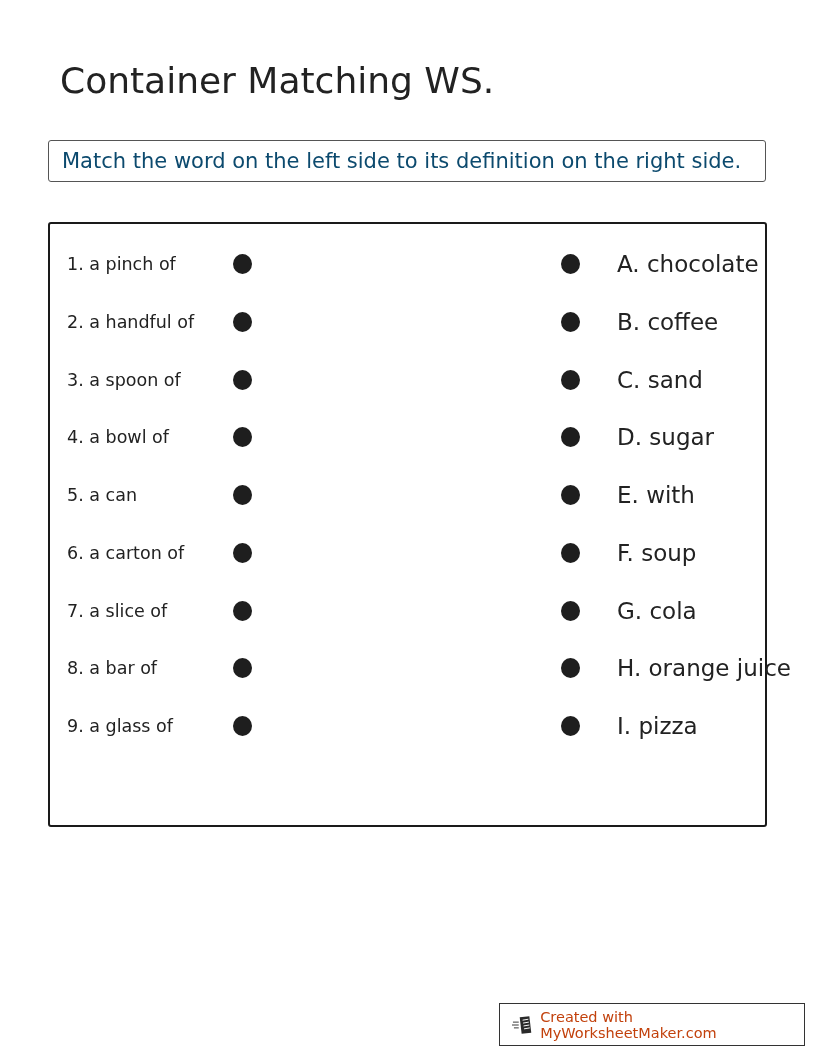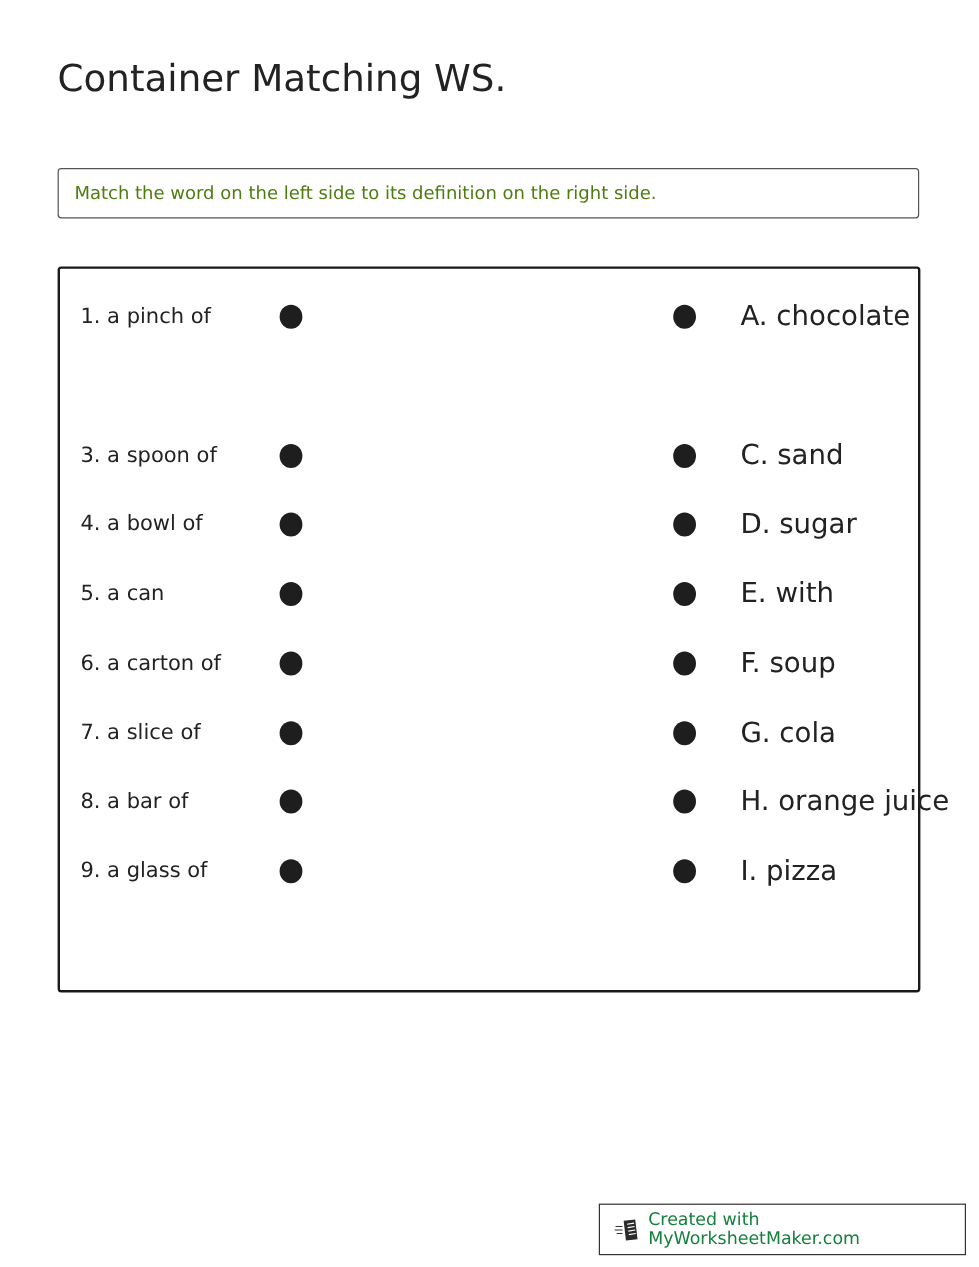--- a/index.html
+++ b/index.html
@@ -1,41 +1,47 @@
 <!DOCTYPE html>
 <html><head>
 <meta charset="utf-8">
 <style>
   html, body { margin: 0; padding: 0; background: #ffffff; }
   body { width: 816px; height: 1056px; position: relative; font-family: "DejaVu Sans", sans-serif; color: #1f1f1f; overflow: hidden; }
-  .title { position: absolute; left: 48px; top: 48px; font-size: 31px; font-weight: normal; letter-spacing: 0px; color: #222; margin: 0; }
-  .instructions { position: absolute; left: 48px; top: 140px; width: 718px; height: 42px; box-sizing: border-box; border: 1.5px solid #555; border-radius: 3px; padding: 0 0 0 13px; line-height: 40px; font-size: 15px; color: #4d7c0f; }
+  .title { position: absolute; left: 48px; top: 48px; font-size: 36px; font-weight: normal; letter-spacing: 0px; color: #222; margin: 12px; }
+  .instructions { position: absolute; left: 48px; top: 140px; width: 718px; height: 42px; box-sizing: border-box; border: 1.5px solid #555; border-radius: 3px; padding: 0 0 0 13px; line-height: 40px; font-size: 21px; color: #0c4a6e; }
   .panel { position: absolute; left: 48px; top: 222px; width: 719px; height: 605px; box-sizing: border-box; border: 2px solid #1a1a1a; border-radius: 3px; }
   .row { position: absolute; left: 0; width: 100%; height: 30px; }
   .left-label { position: absolute; left: 17px; top: 0; line-height: 30px; font-size: 17.5px; color: #222; white-space: nowrap; }
   .dot { position: absolute; top: 5px; width: 19px; height: 20px; border-radius: 50%; background: #1e1e1e; cursor: pointer; }
   .dot.left { left: 183px; }
   .dot.right { left: 511px; }
   .right-label { position: absolute; left: 567px; top: 0; line-height: 30px; font-size: 23px; color: #222; white-space: nowrap; }
-  .footer { position: absolute; left: 499px; top: 1003px; width: 306px; height: 43px; box-sizing: border-box; border: 1.5px solid #333; display: flex; align-items: center; padding-left: 12px; font-size: 14.5px; color: #15803d; }
+  .footer { position: absolute; left: 499px; top: 1003px; width: 306px; height: 43px; box-sizing: border-box; border: 1.5px solid #333; display: flex; align-items: center; padding-left: 12px; font-size: 14.5px; color: #c2410c; }
   .footer-icon { width: 22px; height: 22px; margin-right: 7px; }
 </style>
 </head>
 <body>
 
 <h1 class="title">Container Matching WS.</h1>
 
 <div class="instructions">Match the word on the left side to its definition on the right side.</div>
 
 <div class="panel">
   <div class="row" style="top:25px">
     <span class="left-label">1. a pinch of</span>
     <span class="dot left"></span>
     <span class="dot right"></span>
     <span class="right-label">A. chocolate</span>
+  </div>
+  <div class="row" style="top:83px">
+    <span class="left-label">2. a handful of</span>
+    <span class="dot left"></span>
+    <span class="dot right"></span>
+    <span class="right-label">B. coffee</span>
   </div>
   <div class="row" style="top:141px">
     <span class="left-label">3. a spoon of</span>
     <span class="dot left"></span>
     <span class="dot right"></span>
     <span class="right-label">C. sand</span>
   </div>
   <div class="row" style="top:198px">
     <span class="left-label">4. a bowl of</span>
     <span class="dot left"></span>

